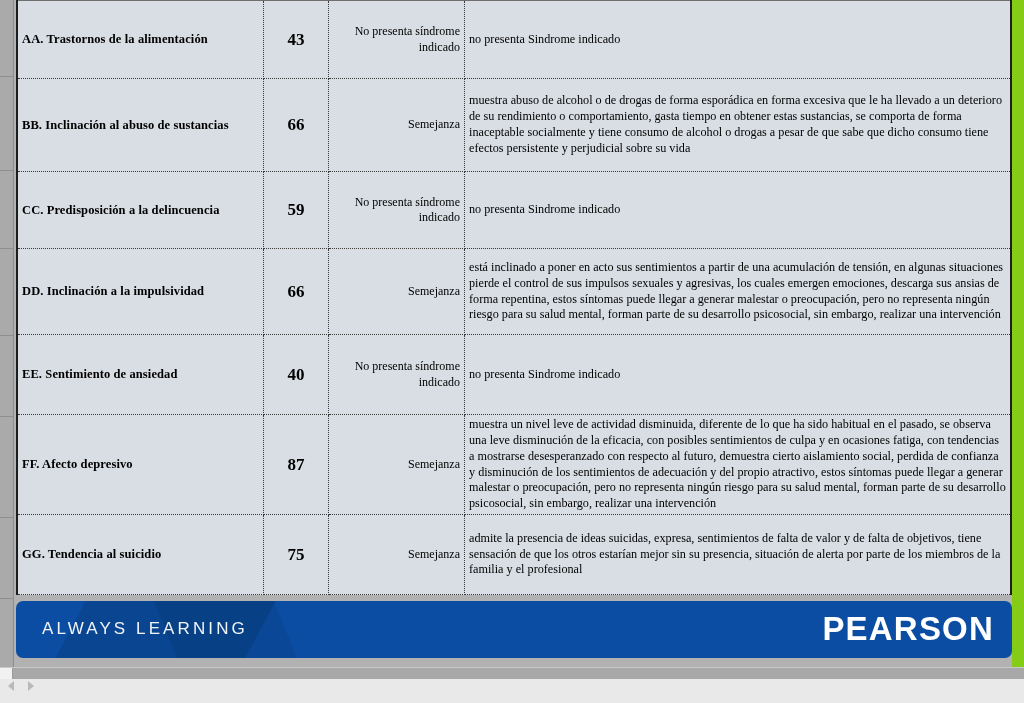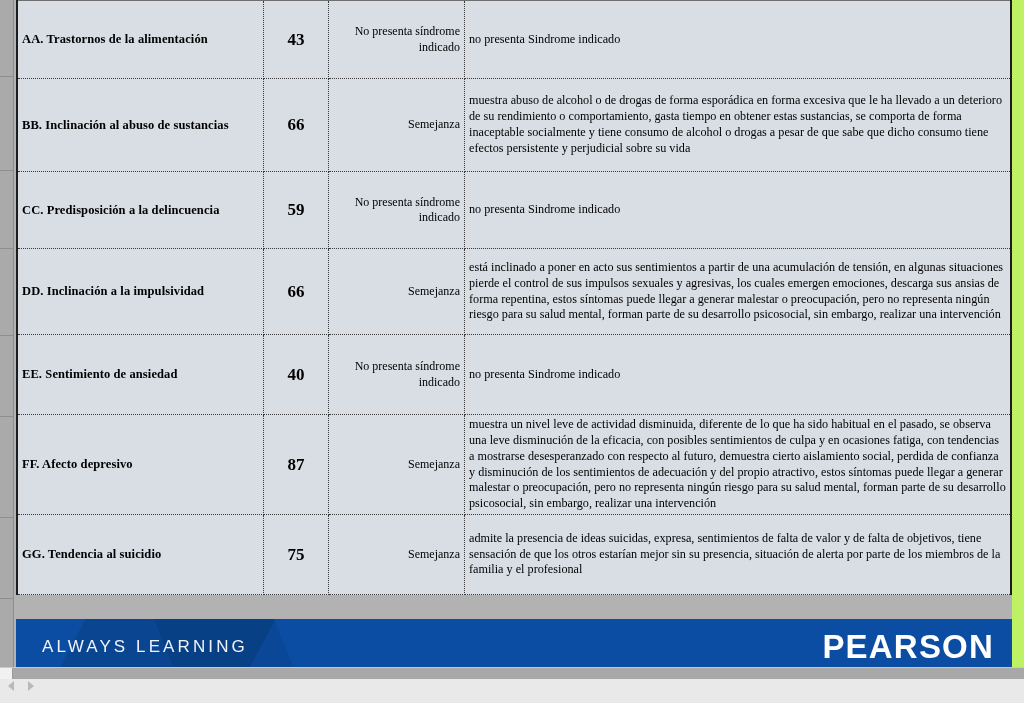--- a/index.html
+++ b/index.html
@@ -9,21 +9,21 @@
     height: 703px;
     overflow: hidden;
     background: #b3b3b3;
     font-family: "Liberation Sans", sans-serif;
   }
 
   #app {
     position: relative;
     width: 1024px;
     height: 703px;
-    background: #bef264;
+    background: #84cc16;
   }
 
   
   .left-gutter {
     position: absolute;
     left: 0; top: 0;
     width: 14px;
     height: 667px;
     background: #aaaaaa;
     border-right: 1px solid #8e8e8e;
@@ -106,25 +106,26 @@
   }
   .desc-clip {
     max-height: 100%;
     overflow: hidden;
   }
 
   
   .pearson-banner {
     position: absolute;
     left: 16px;
-    top: 619px;
+    top: 601px;
     width: 996px;
     height: 57px;
     background: #0b4da2;
     overflow: hidden;
+    border-radius: 7px;
   }
   .banner-watermark {
     position: absolute;
     left: 60px;
     top: -42px;
     width: 190px;
     height: 120px;
     background: rgba(0,0,0,0.10);
     transform: skewX(-28deg);
   }

